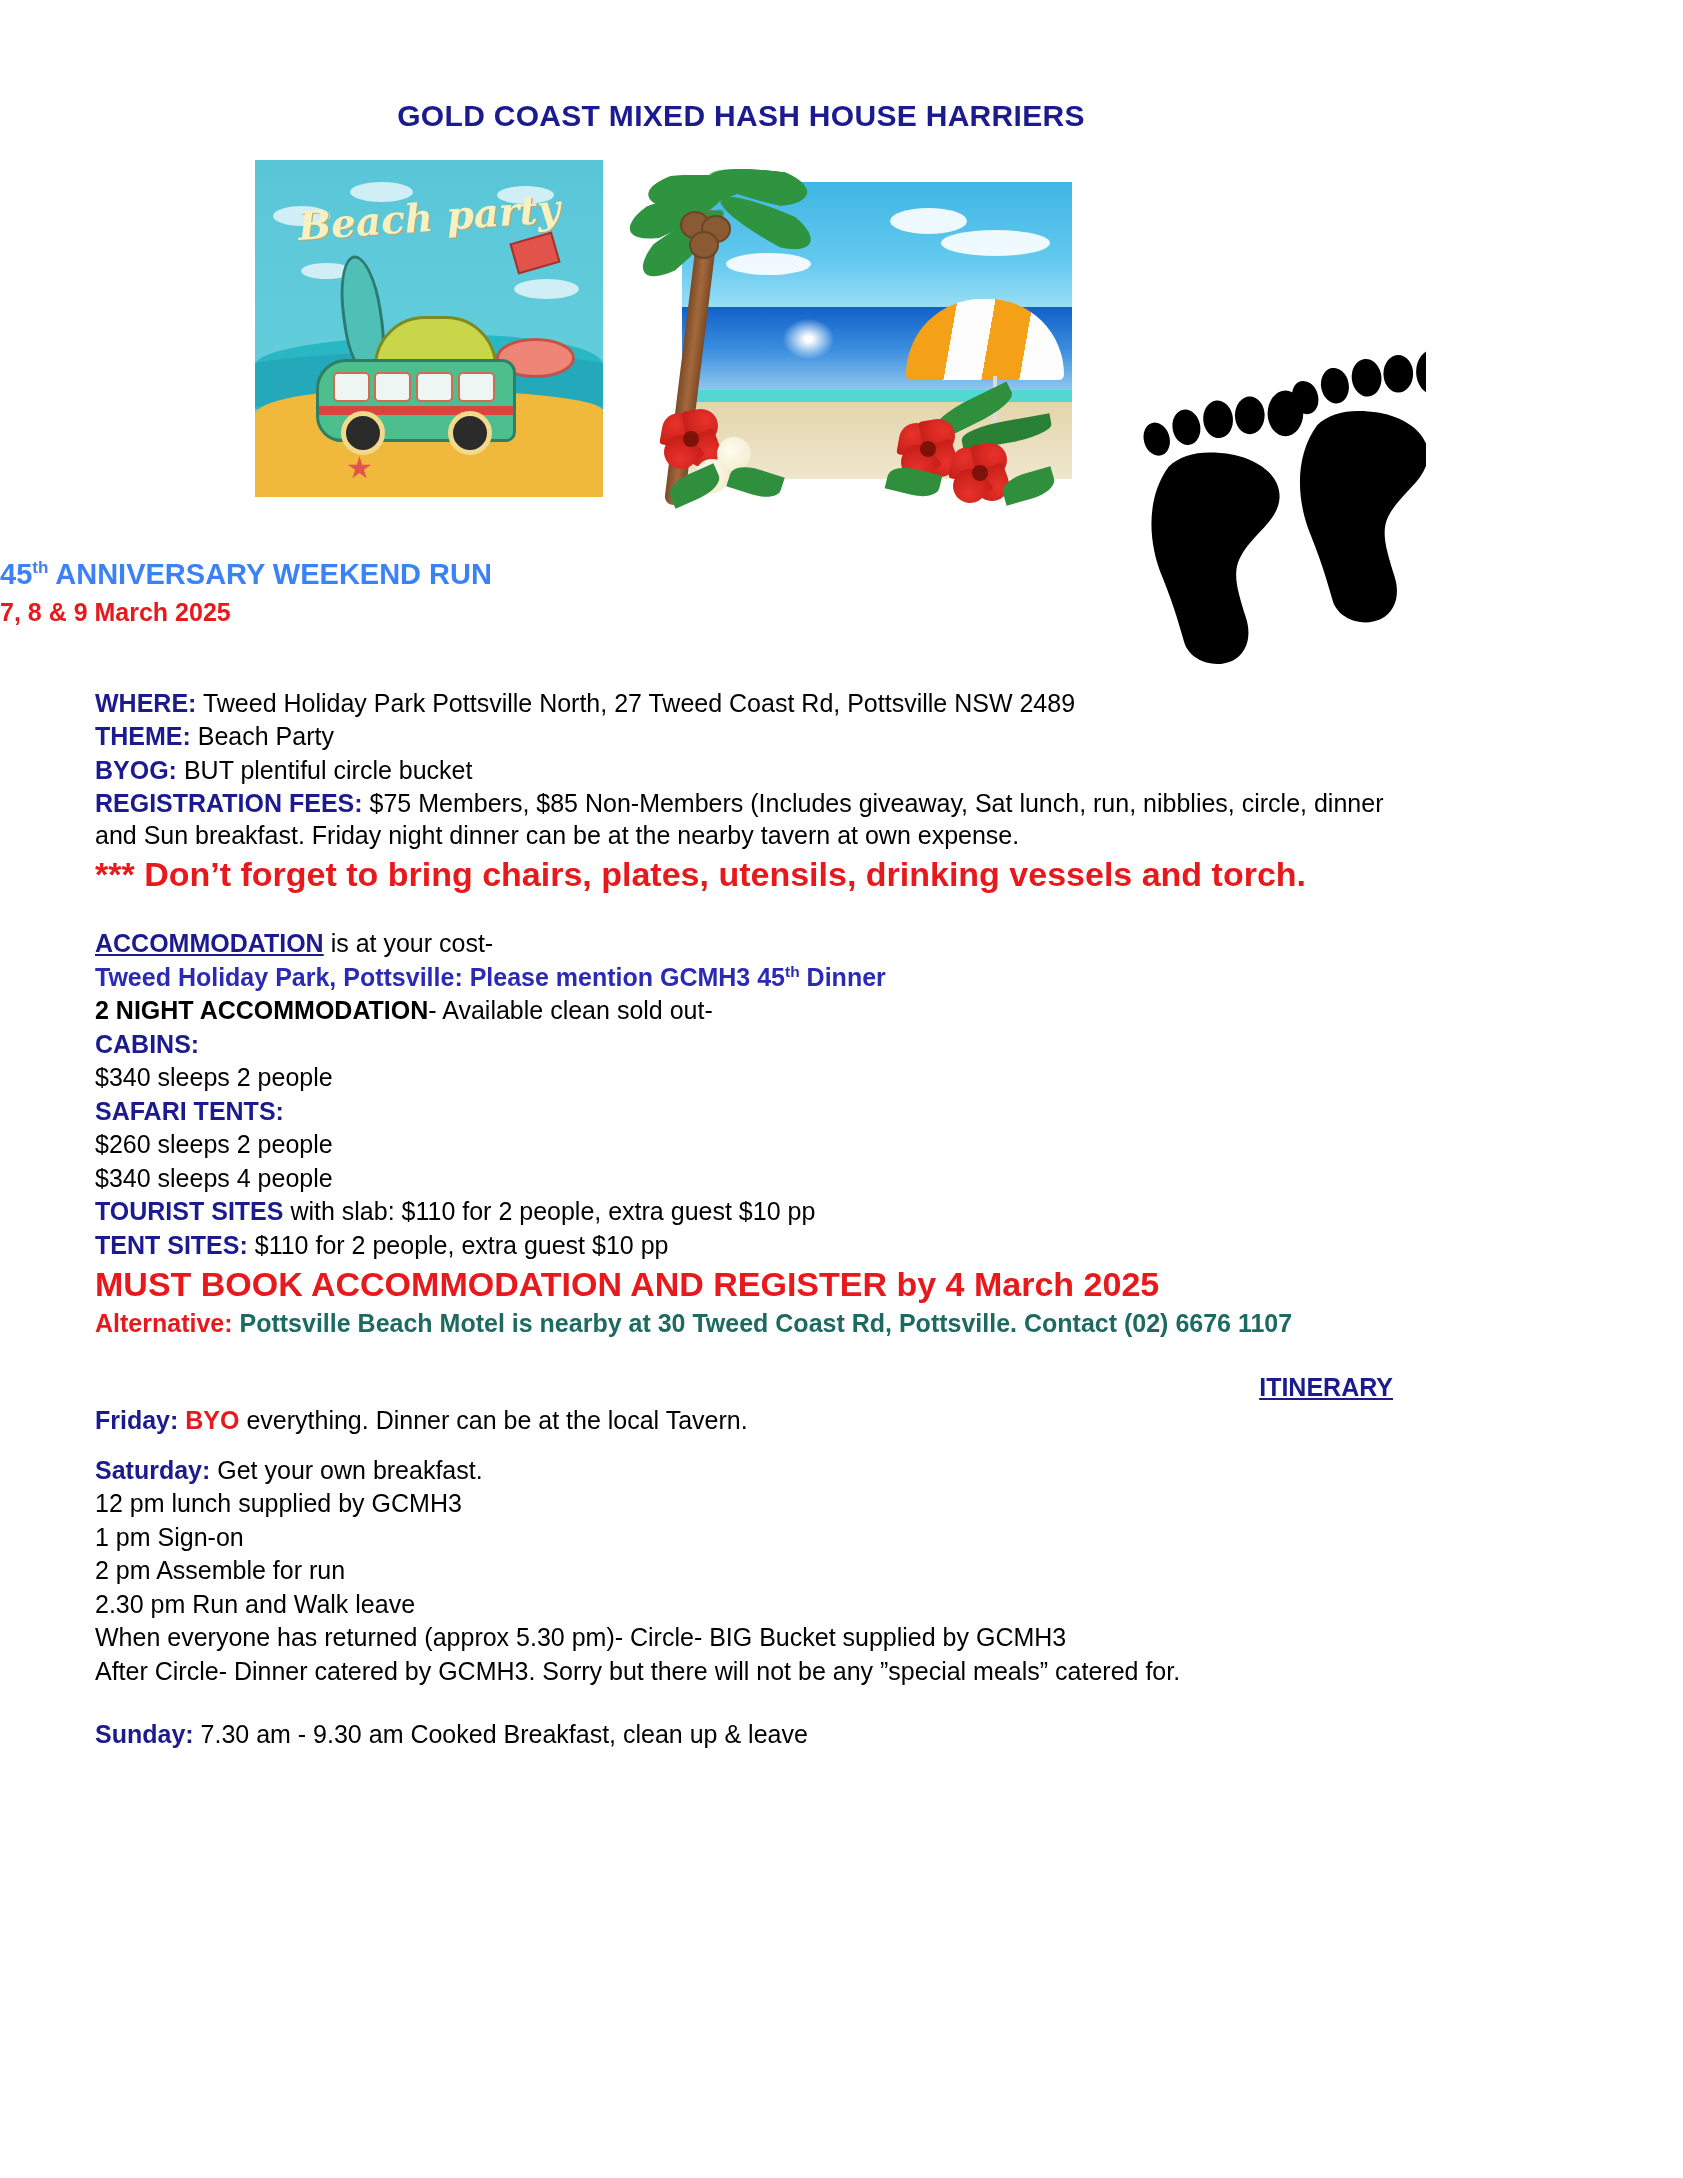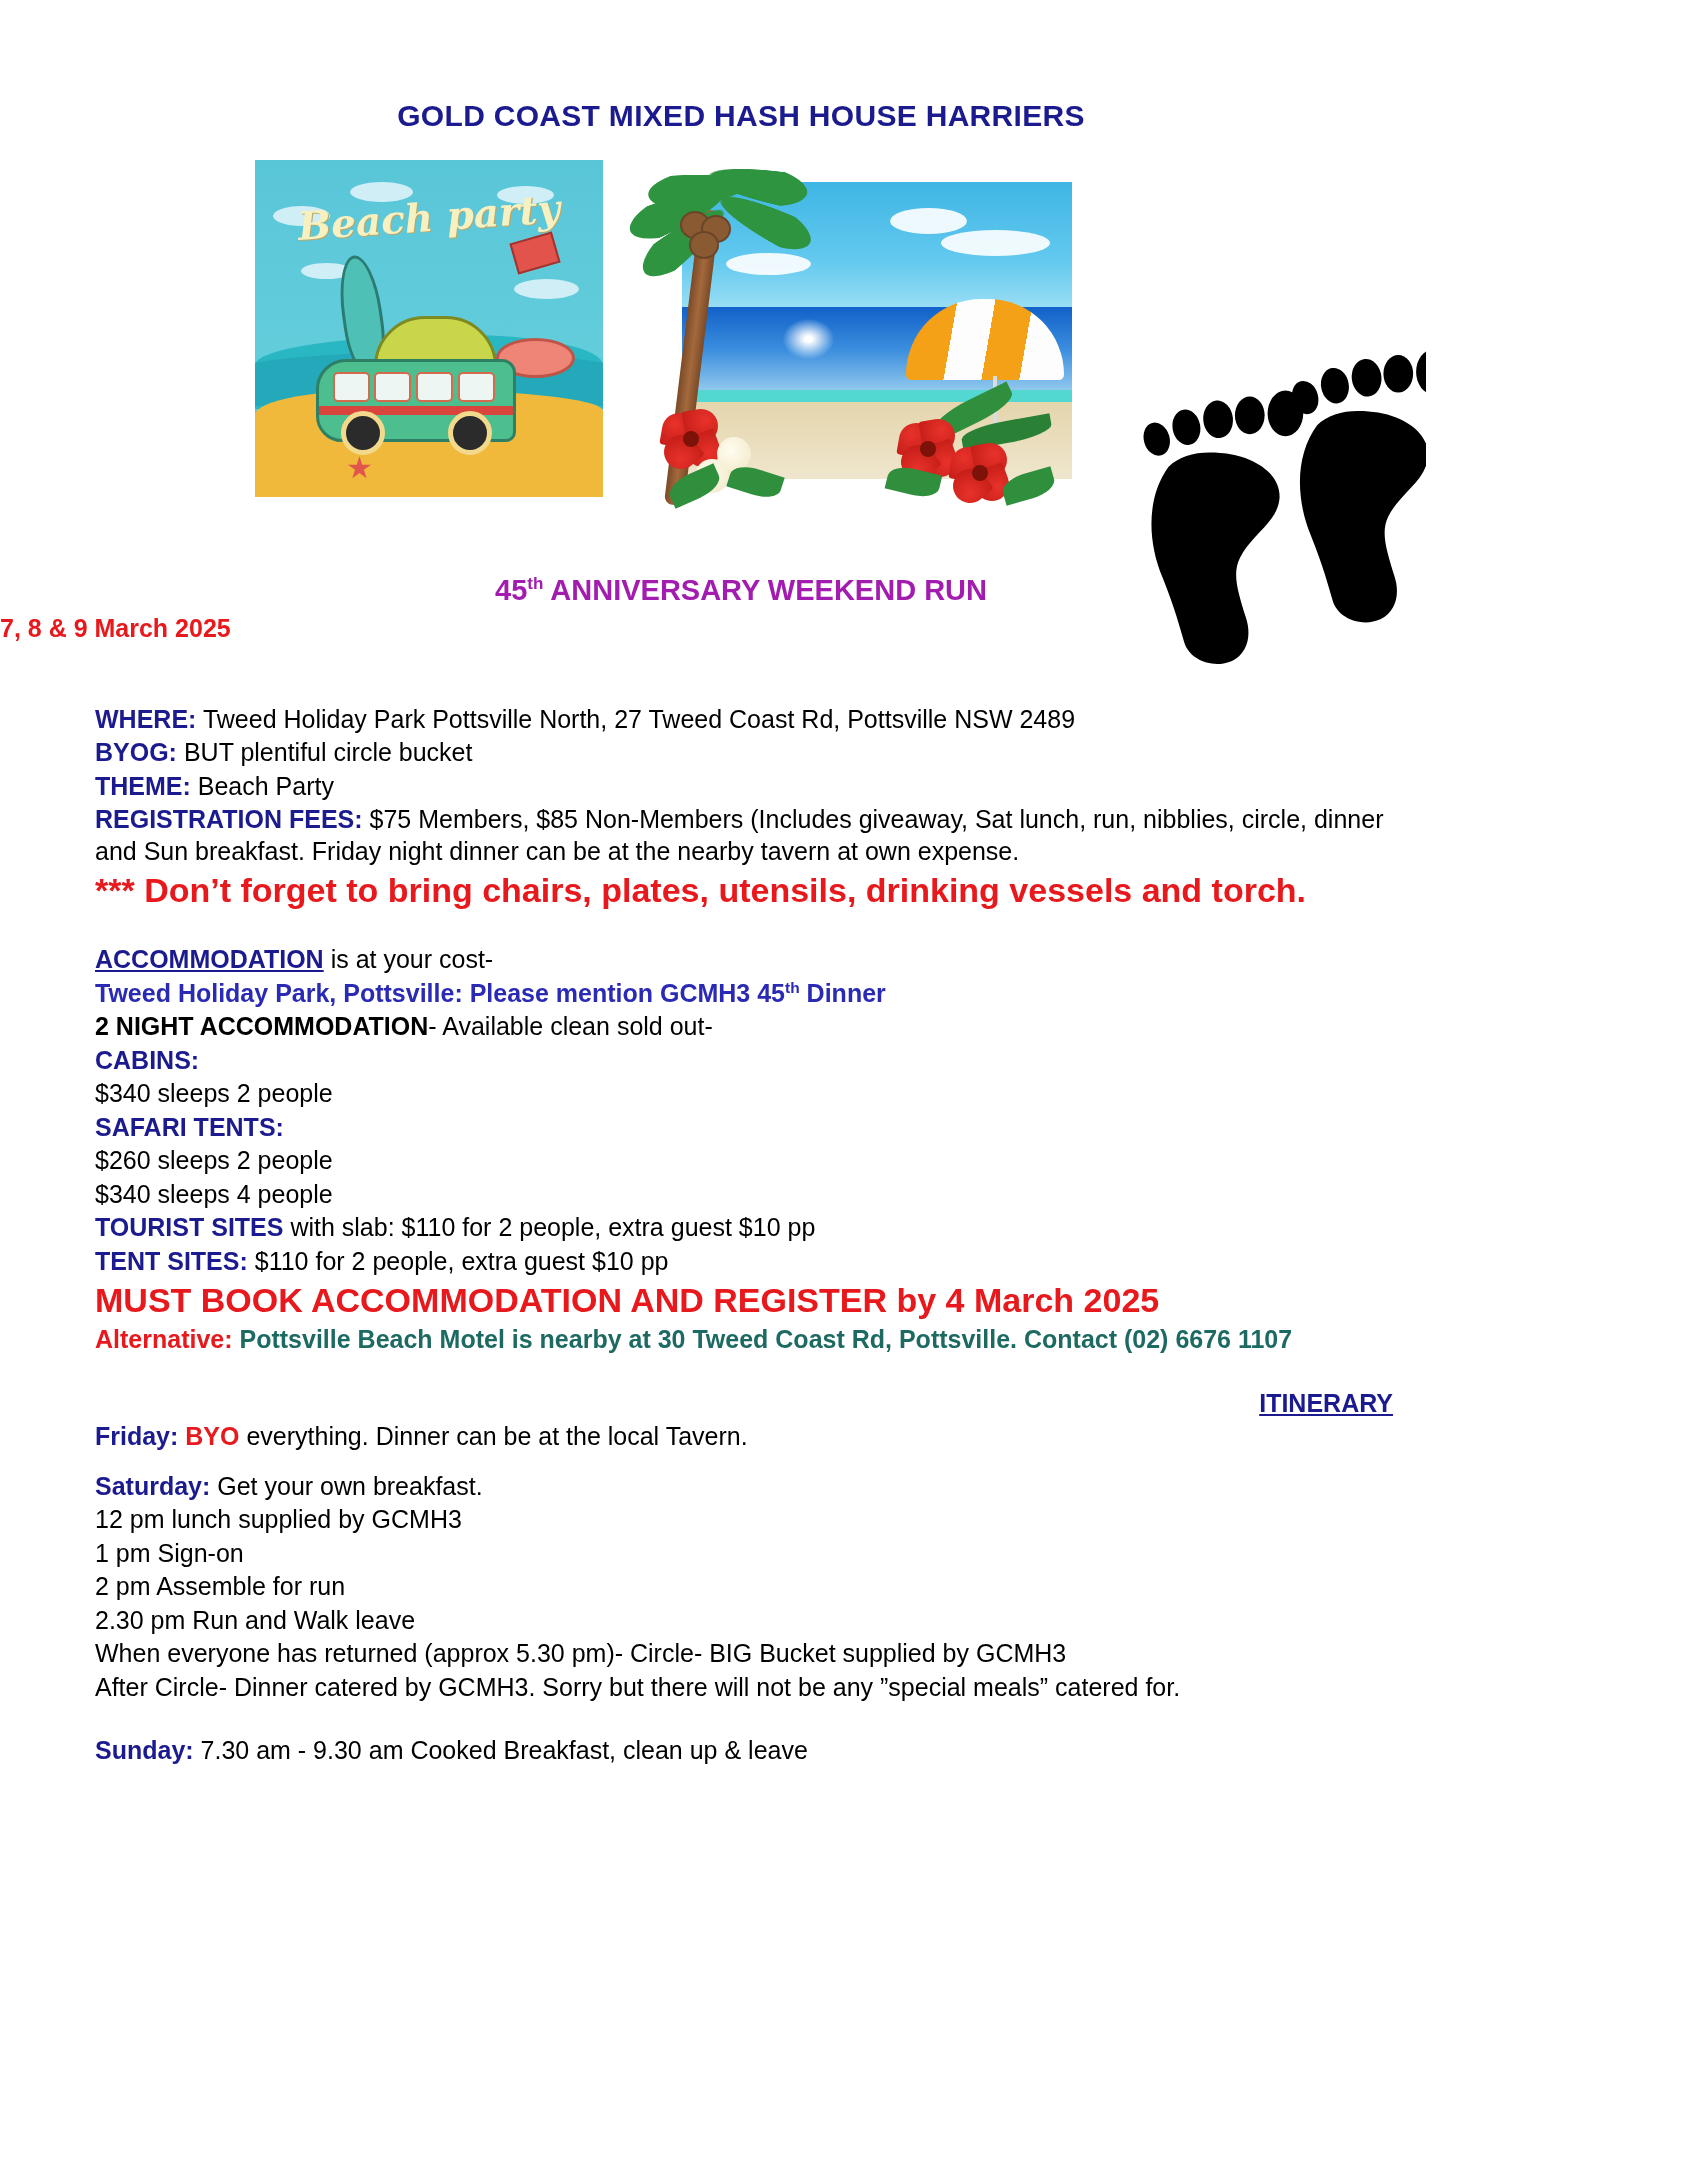--- a/index.html
+++ b/index.html
@@ -246,25 +246,24 @@
   .footprints {
     position: absolute;
     left: 1129px;
     top: 178px;
     width: 297px;
     height: 347px;
   }
 
   
   .anniv {
-    text-align: center;
-    margin-top: 46px;
+    margin-top: 30px;
     font-size: 29px;
     font-weight: bold;
-    color: #a21caf;
+    color: #3b82f6;
     line-height: 1.3;
   }
   .anniv sup { font-size: 17px; }
   .anniv-date {
     text-align: left;
     font-size: 25px;
     font-weight: bold;
     color: #e8191c;
     margin-top: 4px;
   }
@@ -426,25 +425,25 @@
   </div>
   <div class="anniv-date">7, 8 &amp; 9 March 2025</div>
 
   <div class="body-block">
 
     <p class="line">
       <span class="lbl-navy">WHERE:</span><span class="black"> Tweed Holiday Park Pottsville North, 27 Tweed Coast Rd, Pottsville NSW 2489</span>
     </p>
 
     <p class="line">
+      <span class="lbl-navy">THEME:</span><span class="black"> Beach Party</span>
+    </p>
+
+    <p class="line">
       <span class="lbl-navy">BYOG:</span><span class="black"> BUT plentiful circle bucket</span>
-    </p>
-
-    <p class="line">
-      <span class="lbl-navy">THEME:</span><span class="black"> Beach Party</span>
     </p>
 
     <p class="line">
       <span class="lbl-navy">REGISTRATION FEES:</span><span class="black"> $75 Members, $85 Non-Members (Includes giveaway, Sat lunch, run, nibblies, circle, dinner and Sun breakfast. Friday night dinner can be at the nearby tavern at own expense.</span>
     </p>
 
     <p class="line red-head">*** Don’t forget to bring chairs, plates, utensils, drinking vessels and torch.</p>
 
     <div class="gap-md"></div>
 

